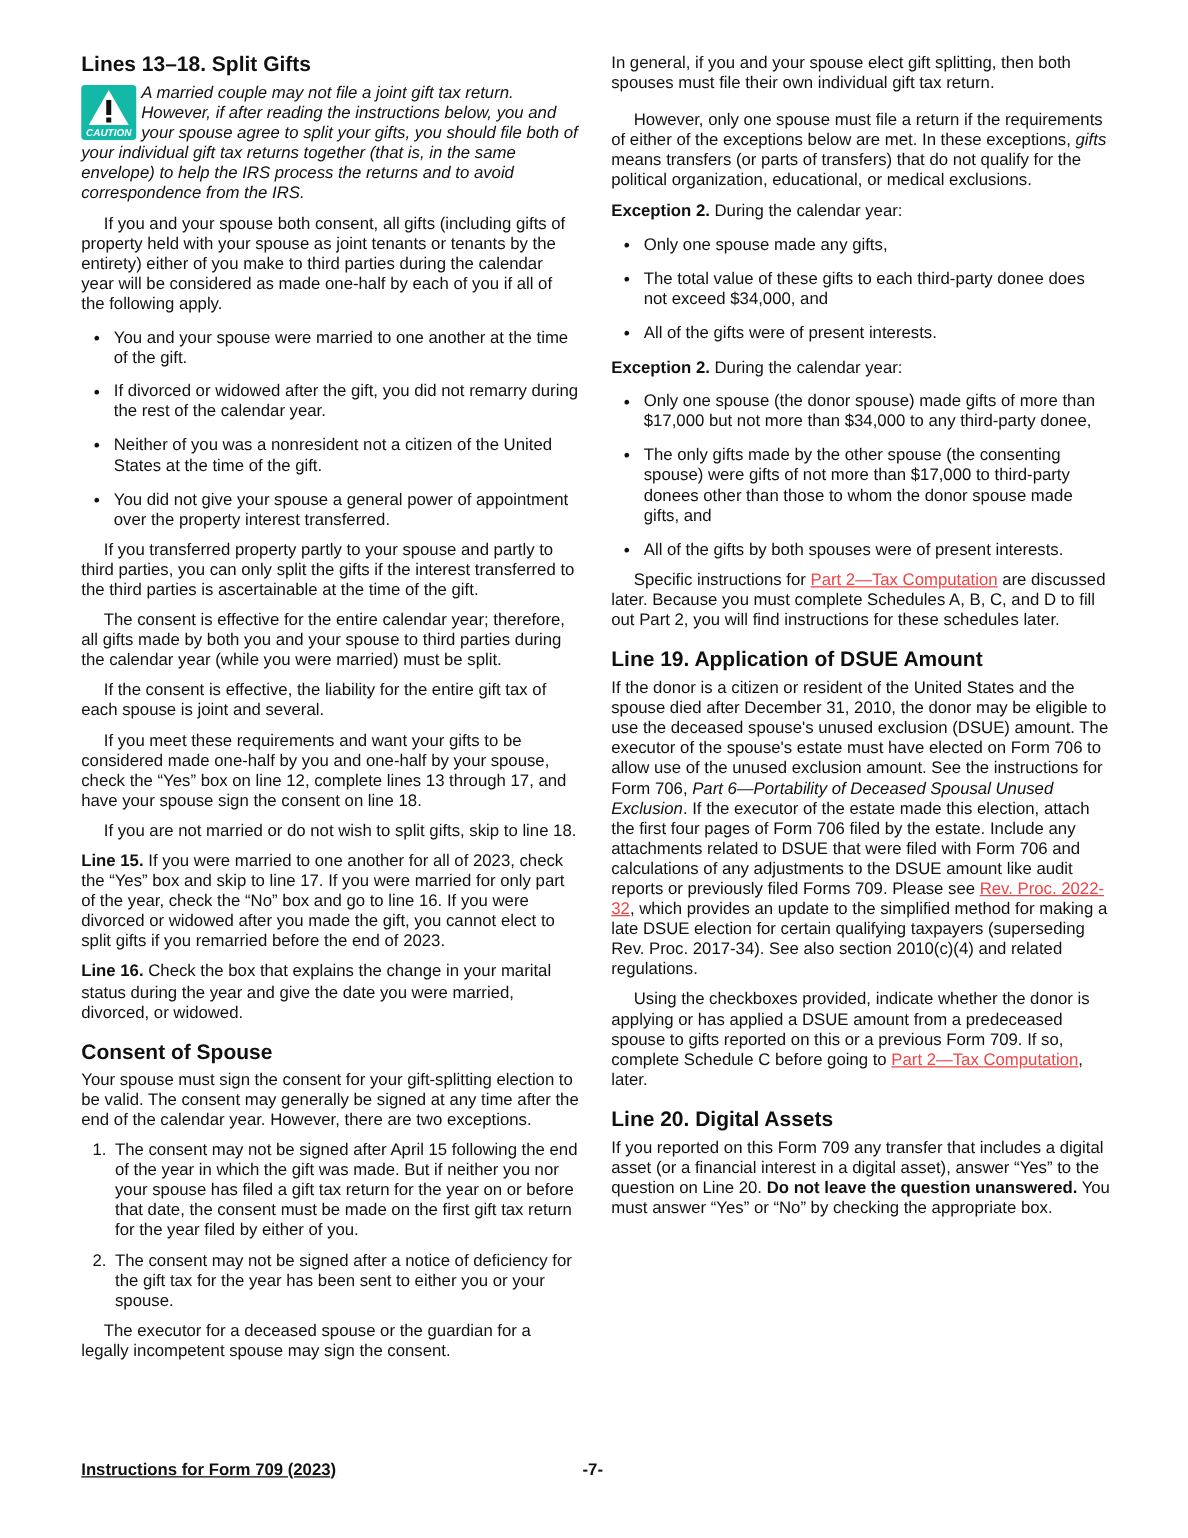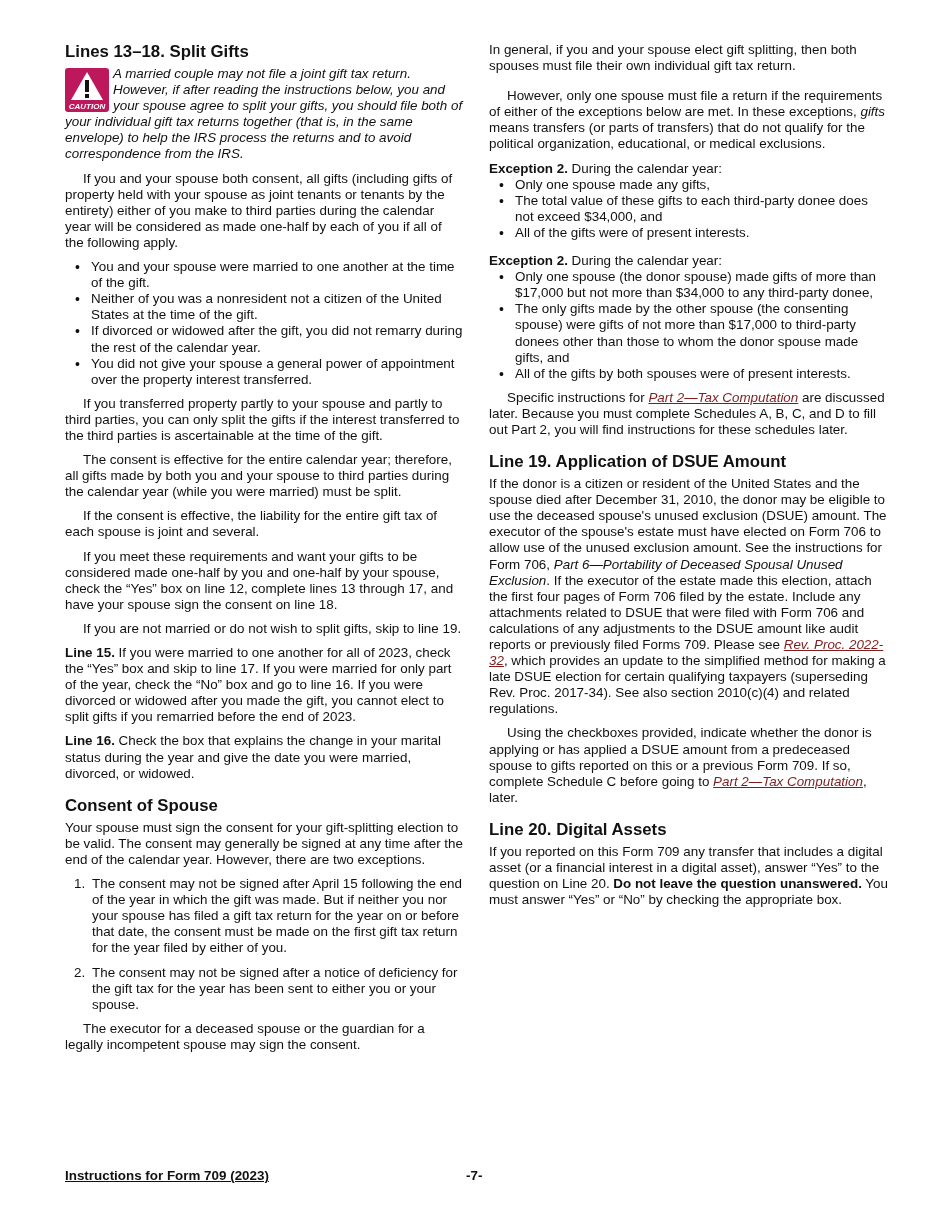--- a/index.html
+++ b/index.html
@@ -11,32 +11,32 @@
   .col { position: absolute; top: 42px; }
   .col-left { left: 65px; width: 398px; }
   .col-right { left: 489px; width: 400px; }
   h2 { font-size: 16.8px; font-weight: bold; margin: 0 0 4px 0; line-height: 20px; }
   h3 { font-size: 15.2px; font-weight: bold; margin: 0 0 14px 0; line-height: 20px; }
   p { margin: 0 0 8px 0; }
   .indent { text-indent: 18px; }
   .caution-wrap { margin: 0 0 8px 0; font-style: italic; }
   .caution-icon {
     float: left; width: 44px; height: 44px; margin: 2px 4px 0 0;
-    background: #be185d; border-radius: 3px; position: relative;
+    background: #14b8a6; border-radius: 3px; position: relative;
   }
   .caution-icon svg { display: block; }
   ul.bullets { list-style: none; margin: 0 0 8px 0; padding: 0; }
-  ul.bullets li { position: relative; padding-left: 26px; }
+  ul.bullets li { position: relative; padding-left: 26px; margin-top: 11px; }
   ul.bullets li::before { content: "•"; position: absolute; left: 10px; top: 0; font-size: 14px; }
   ol.nums { list-style: none; margin: 0 0 8px 0; padding: 0; }
   ol.nums li { position: relative; padding-left: 27px; margin-bottom: 8px; }
   ol.nums li .num { position: absolute; left: 9px; top: 0; }
   .b { font-weight: bold; }
   .i { font-style: italic; }
-  a.link { color: #7f1d1d; font-style: italic; text-decoration: underline; }
+  a.link { color: #ef4444; text-decoration: underline; }
   .excp { margin: 0; }
   .footer { position: absolute; top: 1168px; left: 65px; width: 840px; font-weight: bold; font-size: 13.4px; text-decoration: underline; }
   .footer .page { position: absolute; left: 401px; top: 0; }
 </style>
 </head>
 <body>
 
 <div class="col col-left">
   <h2>Lines 13–18. Split Gifts</h2>
 
@@ -48,29 +48,29 @@
         <rect x="20" y="26" width="4" height="4" fill="#111"></rect>
         <text x="22" y="41" text-anchor="middle" fill="#ffffff" font-family="Liberation Sans, sans-serif" font-size="8" font-weight="bold">CAUTION</text>
       </svg>
     </div>
     <span>A married couple may not file a joint gift tax return. However, if after reading the instructions below, you and your spouse agree to split your gifts, you should file both of your individual gift tax returns together (that is, in the same envelope) to help the IRS process the returns and to avoid correspondence from the IRS.</span>
   </div>
 
   <p class="indent">If you and your spouse both consent, all gifts (including gifts of property held with your spouse as joint tenants or tenants by the entirety) either of you make to third parties during the calendar year will be considered as made one-half by each of you if all of the following apply.</p>
   <ul class="bullets">
     <li>You and your spouse were married to one another at the time of the gift.</li>
+    <li>If divorced or widowed after the gift, you did not remarry during the rest of the calendar year.</li>
     <li>Neither of you was a nonresident not a citizen of the United States at the time of the gift.</li>
-    <li>If divorced or widowed after the gift, you did not remarry during the rest of the calendar year.</li>
     <li>You did not give your spouse a general power of appointment over the property interest transferred.</li>
   </ul>
   <p class="indent">If you transferred property partly to your spouse and partly to third parties, you can only split the gifts if the interest transferred to the third parties is ascertainable at the time of the gift.</p>
   <p class="indent">The consent is effective for the entire calendar year; therefore, all gifts made by both you and your spouse to third parties during the calendar year (while you were married) must be split.</p>
   <p class="indent">If the consent is effective, the liability for the entire gift tax of each spouse is joint and several.</p>
   <p class="indent">If you meet these requirements and want your gifts to be considered made one-half by you and one-half by your spouse, check the “Yes” box on line 12, complete lines 13 through 17, and have your spouse sign the consent on line 18.</p>
-  <p class="indent">If you are not married or do not wish to split gifts, skip to line 19.</p>
+  <p class="indent">If you are not married or do not wish to split gifts, skip to line 18.</p>
 
   <p>
     <span class="b">Line 15.</span><span> If you were married to one another for all of 2023, check the “Yes” box and skip to line 17. If you were married for only part of the year, check the “No” box and go to line 16. If you were divorced or widowed after you made the gift, you cannot elect to split gifts if you remarried before the end of 2023.</span>
   </p>
   <p>
     <span class="b">Line 16.</span><span> Check the box that explains the change in your marital status during the year and give the date you were married, divorced, or widowed.</span>
   </p>
 
   <h2 style="margin-top:14px;">Consent of Spouse</h2>
   <p>Your spouse must sign the consent for your gift-splitting election to be valid. The consent may generally be signed at any time after the end of the calendar year. However, there are two exceptions.</p>

